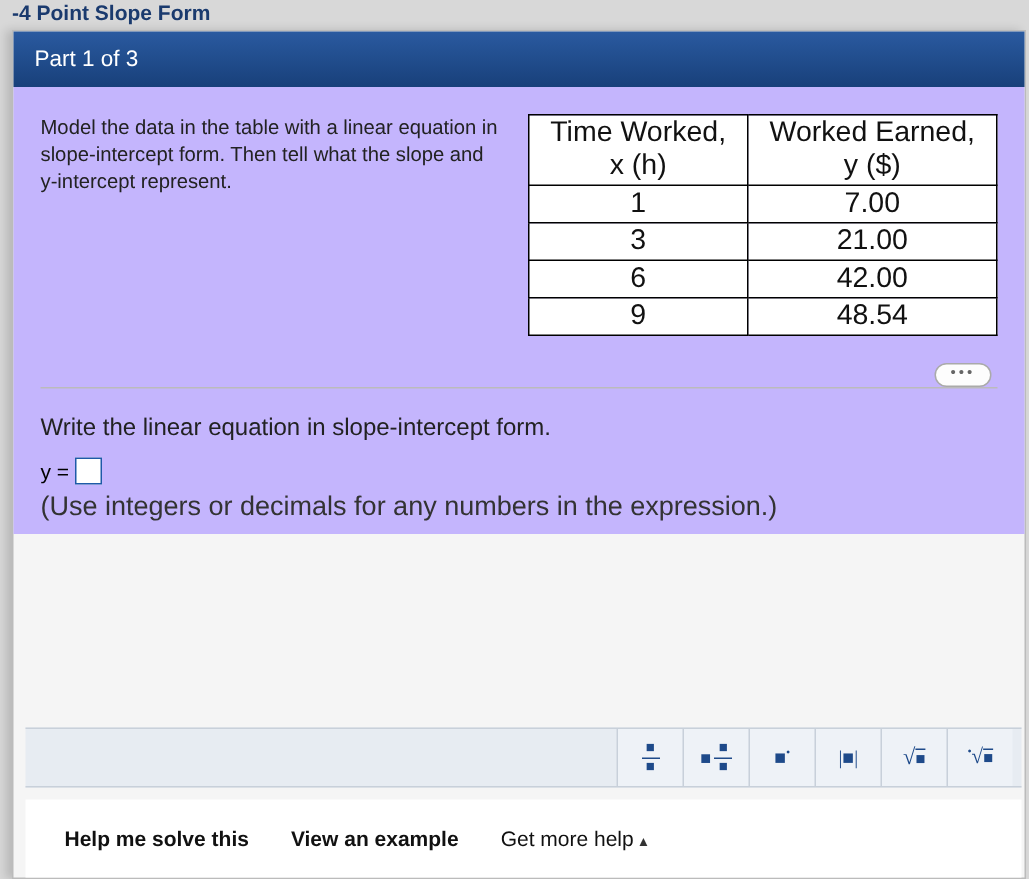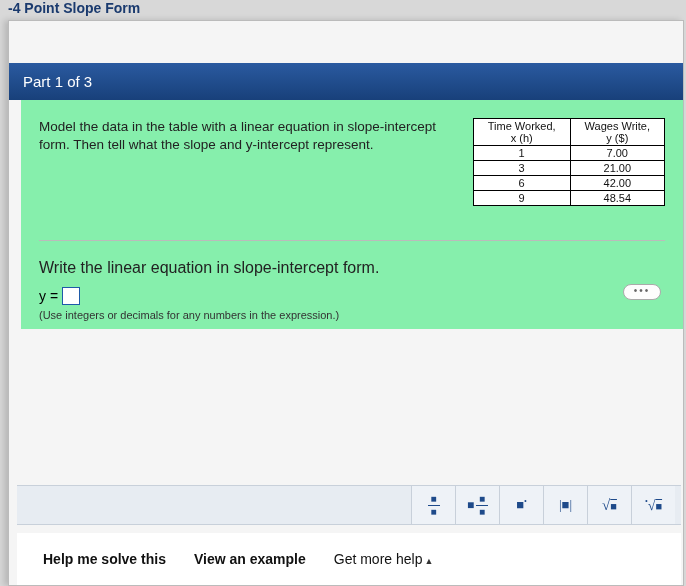--- a/index.html
+++ b/index.html
@@ -29,42 +29,40 @@
     background: #f5f5f5;
     border: 1px solid #bbb;
     box-shadow: -4px 0 6px rgba(0,0,0,0.15);
   }
   .part-header {
     background: #1e4a8a;
     background: linear-gradient(#2a5aa0, #18407a);
     color: #fff;
     padding: 10px 14px;
     font-size: 15px;
-    margin-top: 42px;
   }
   .content {
     padding: 18px 18px 8px 18px;
-    background: #86efac;
+    background: #c4b5fd;
     position: relative;
-    margin-left: 12px;
   }
   .prompt-row {
     display: flex;
     gap: 20px;
     align-items: flex-start;
   }
   .prompt-text {
     flex: 1;
     font-size: 13.5px;
     color: #222;
     line-height: 1.35;
   }
   .data-table {
     border-collapse: collapse;
-    font-size: 11px;
+    font-size: 19px;
     color: #111;
   }
   .data-table th, .data-table td {
     border: 1px solid #000;
     padding: 1px 14px;
     text-align: center;
     font-weight: normal;
     background: #fff;
   }
   .data-table th { font-weight: normal; }
@@ -102,21 +100,21 @@
     gap: 4px;
   }
   .answer-box {
     width: 18px;
     height: 18px;
     border: 1.5px solid #1e5aa8;
     display: inline-block;
     background: #fff;
   }
   .hint {
-    font-size: 11px;
+    font-size: 18px;
     color: #333;
   }
   .toolbar {
     position: absolute;
     left: 8px;
     right: 2px;
     bottom: 60px;
     height: 40px;
     background: #e7ecf2;
     border-top: 1px solid #c8d0da;
@@ -181,21 +179,21 @@
       <div class="prompt-text">Model the data in the table with a linear equation in slope-intercept form. Then tell what the slope and y-intercept represent.</div>
 
       <table class="data-table">
         <tbody>
             <tr>
           <th>
             <span>Time Worked,</span><br>
             <span>x (h)</span>
           </th>
           <th>
-            <span>Wages Write,</span><br>
+            <span>Worked Earned,</span><br>
             <span>y ($)</span>
           </th>
         </tr>
         <tr>
           <td>1</td>
               <td>7.00</td>
         </tr>
         <tr>
           <td>3</td>
               <td>21.00</td>

